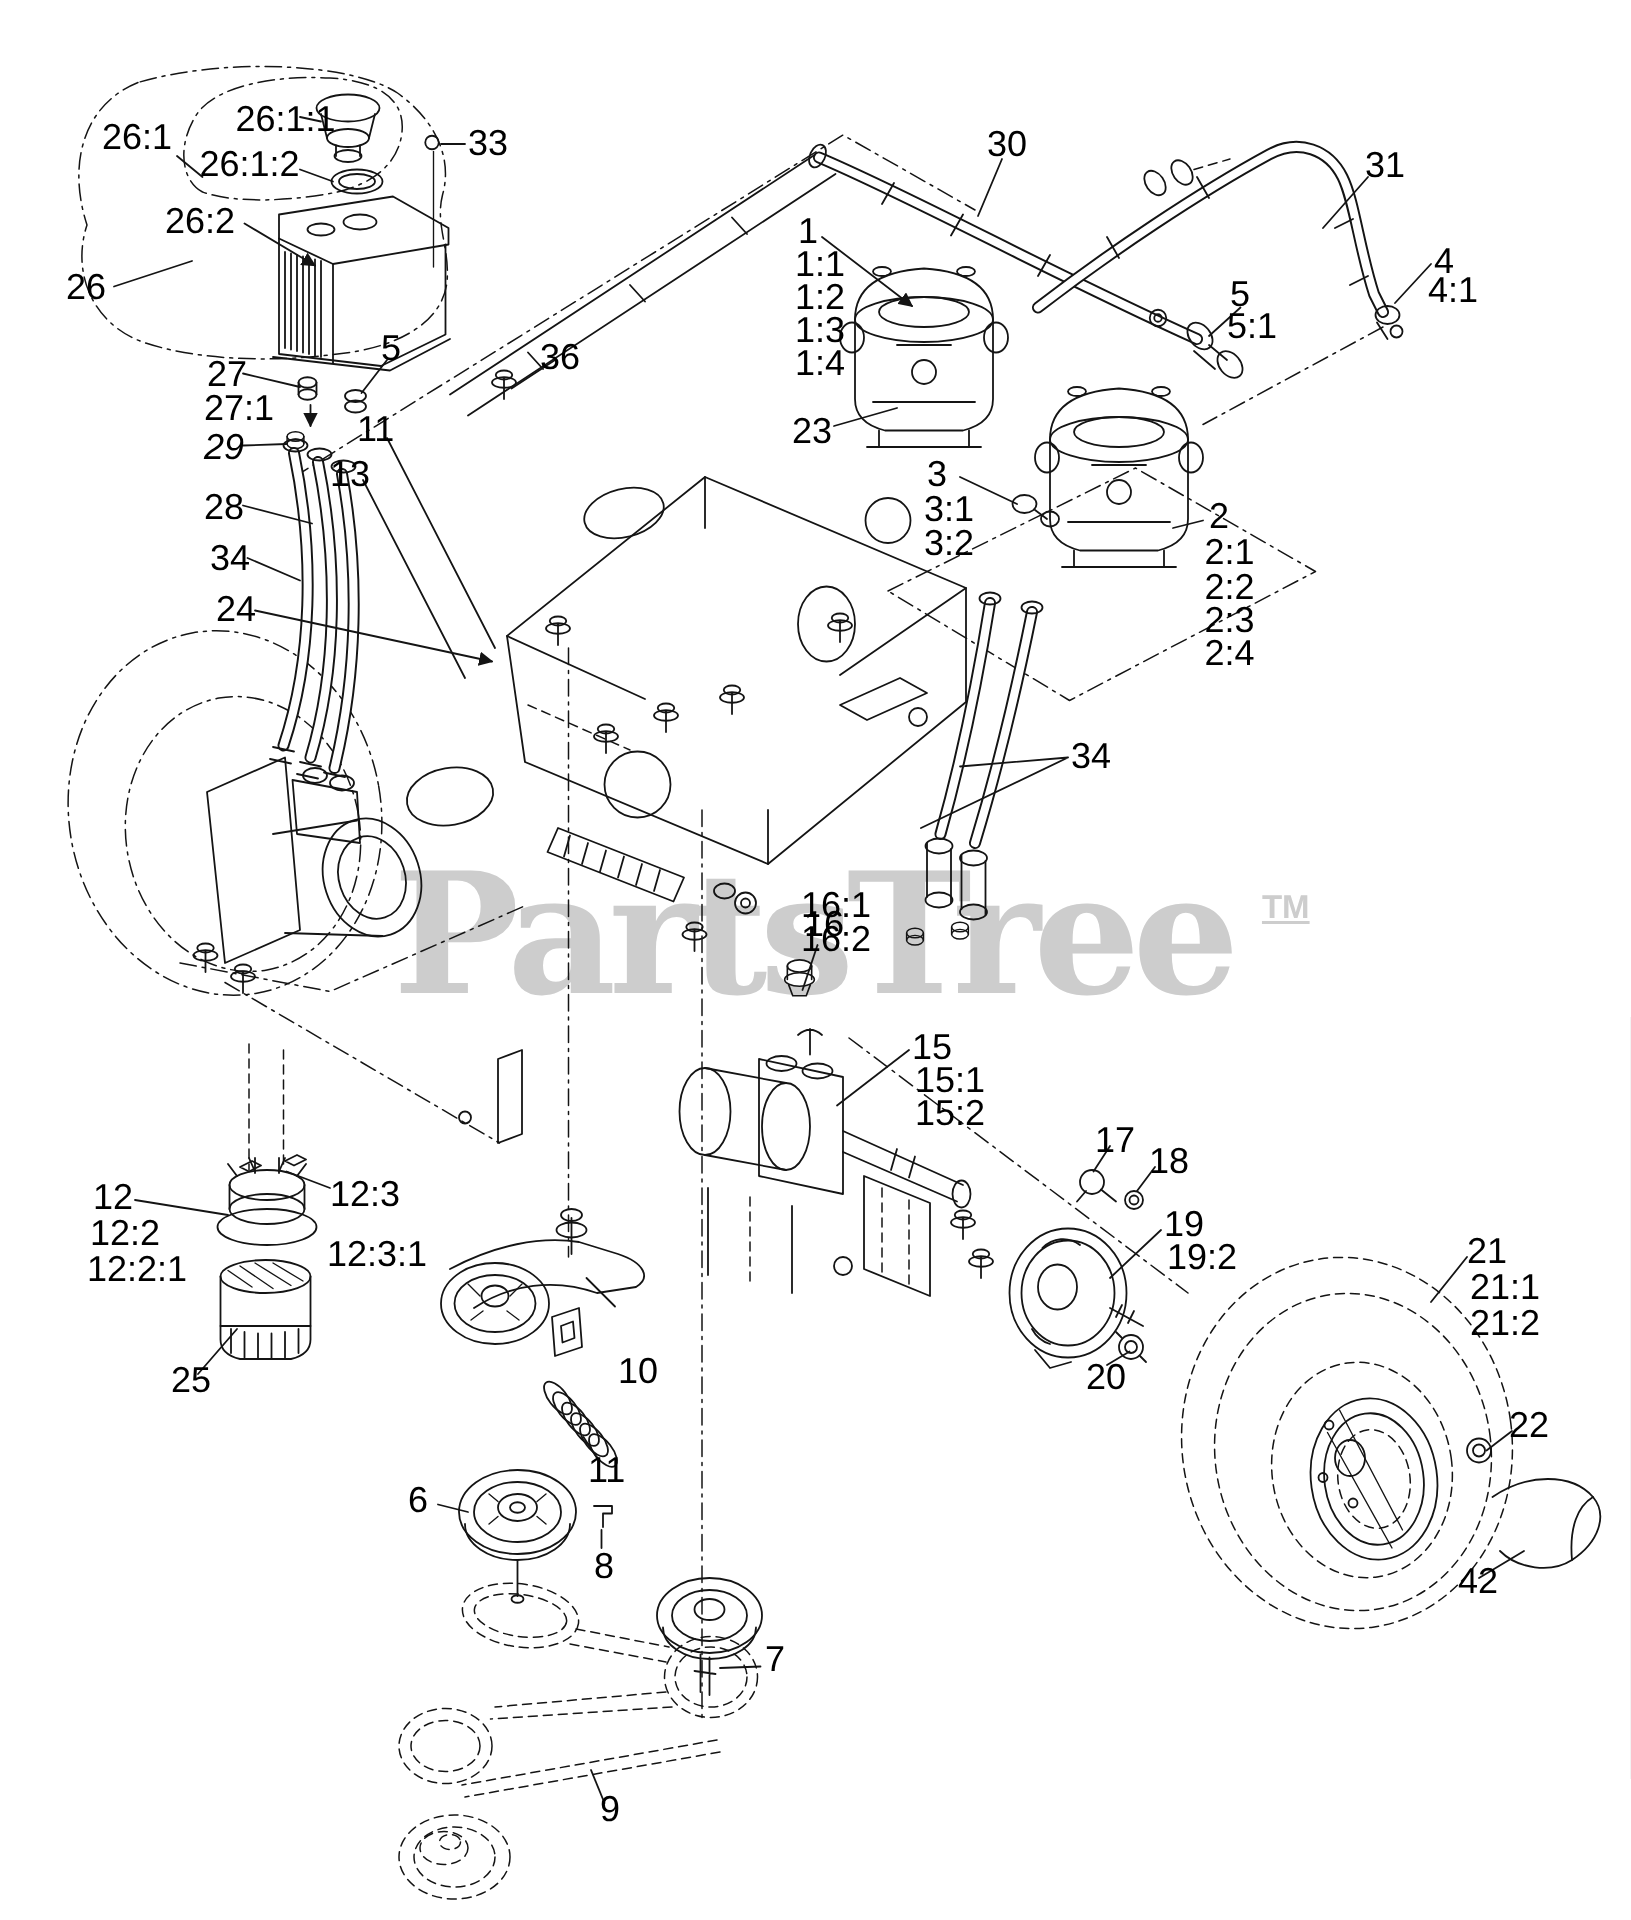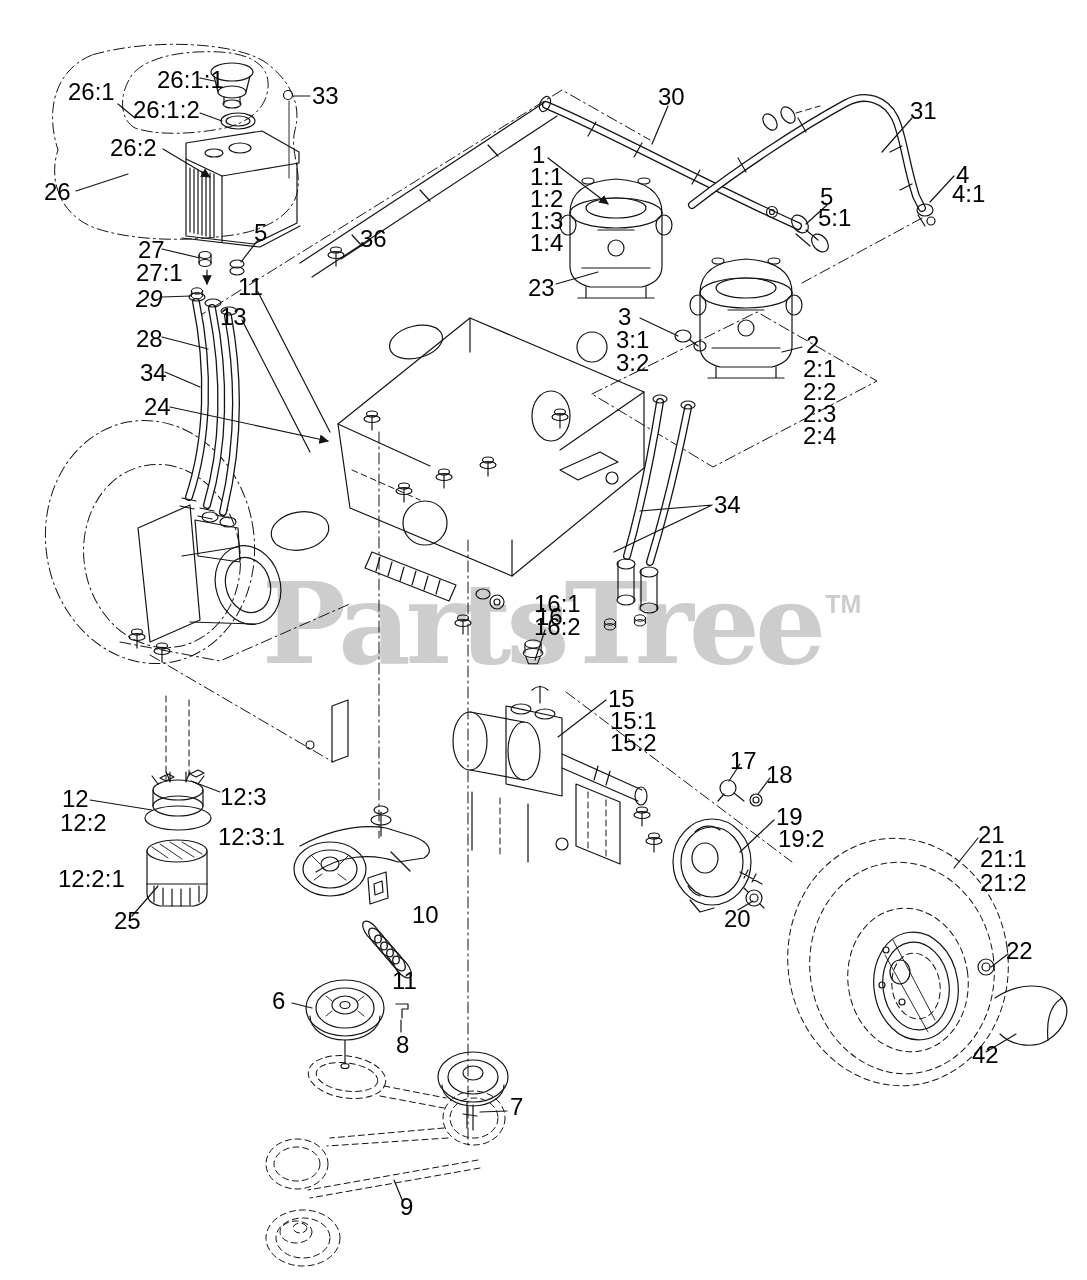--- a/index.html
+++ b/index.html
@@ -22,26 +22,27 @@
     font-family:"DejaVu Serif", serif;
     font-weight:bold;
     font-size:112px;
     line-height:1;
     letter-spacing:-5px;
     color:var(--watermark);
     user-select:none;
     white-space:nowrap;
   }
   .watermark .tm{
-    font-size:25px;
+    font-size:22px;
     font-weight:bold;
     letter-spacing:0;
     vertical-align:super;
-    position:relative;top:-12px;left:4px;
+    position:relative;top:-12px;left:20px;
     font-family:"Liberation Sans", sans-serif;
+    text-decoration:underline;
   }
   svg.art{position:absolute;left:0;top:0;z-index:1;}
   svg.art *{fill:none;stroke:var(--line);stroke-width:1.2;stroke-linecap:round;stroke-linejoin:round;}
   svg.art .ph{stroke-dasharray:11 4 2 4;stroke-width:1;}
   svg.art .dsh{stroke-dasharray:6 4;stroke-width:1;}
   svg.art .thin{stroke-width:0.9;}
   svg.art .tubo{stroke-width:8;}
   svg.art .tubi{stroke:#fff;stroke-width:5.4;}
   svg.art .fill{fill:var(--line);stroke:none;}
   .callout-layer{position:absolute;left:0;top:0;width:100%;height:100%;z-index:2;}
@@ -495,21 +496,21 @@
       <span class="callout" style="left: 776px; top: 805px;">19</span>
       <span class="callout" style="left: 778px; top: 827px;">19:2</span>
       <span class="callout" style="left: 724px; top: 907px;">20</span>
       <span class="callout" style="left: 978px; top: 823px;">21</span>
       <span class="callout" style="left: 980px; top: 847px;">21:1</span>
       <span class="callout" style="left: 980px; top: 871px;">21:2</span>
       <span class="callout" style="left: 1006px; top: 939px;">22</span>
       <span class="callout" style="left: 972px; top: 1043px;">42</span>
       <span class="callout" style="left: 62px; top: 787px;">12</span>
       <span class="callout" style="left: 60px; top: 811px;">12:2</span>
-      <span class="callout" style="left: 58px; top: 835px; margin-top: 32px;">12:2:1</span>
+      <span class="callout" style="left: 58px; top: 835px;">12:2:1</span>
       <span class="callout" style="left: 220px; top: 785px;">12:3</span>
       <span class="callout" style="left: 218px; top: 809px; margin-top: 16px;">12:3:1</span>
       <span class="callout" style="left: 114px; top: 909px;">25</span>
       <span class="callout" style="left: 412px; top: 859px; margin-top: 44px;">10</span>
       <span class="callout" style="left: 392px; top: 969px;">11</span>
       <span class="callout" style="left: 272px; top: 989px;">6</span>
       <span class="callout" style="left: 396px; top: 1033px;">8</span>
       <span class="callout" style="left: 510px; top: 1095px;">7</span>
       <span class="callout" style="left: 400px; top: 1195px;">9</span>
     </div>

